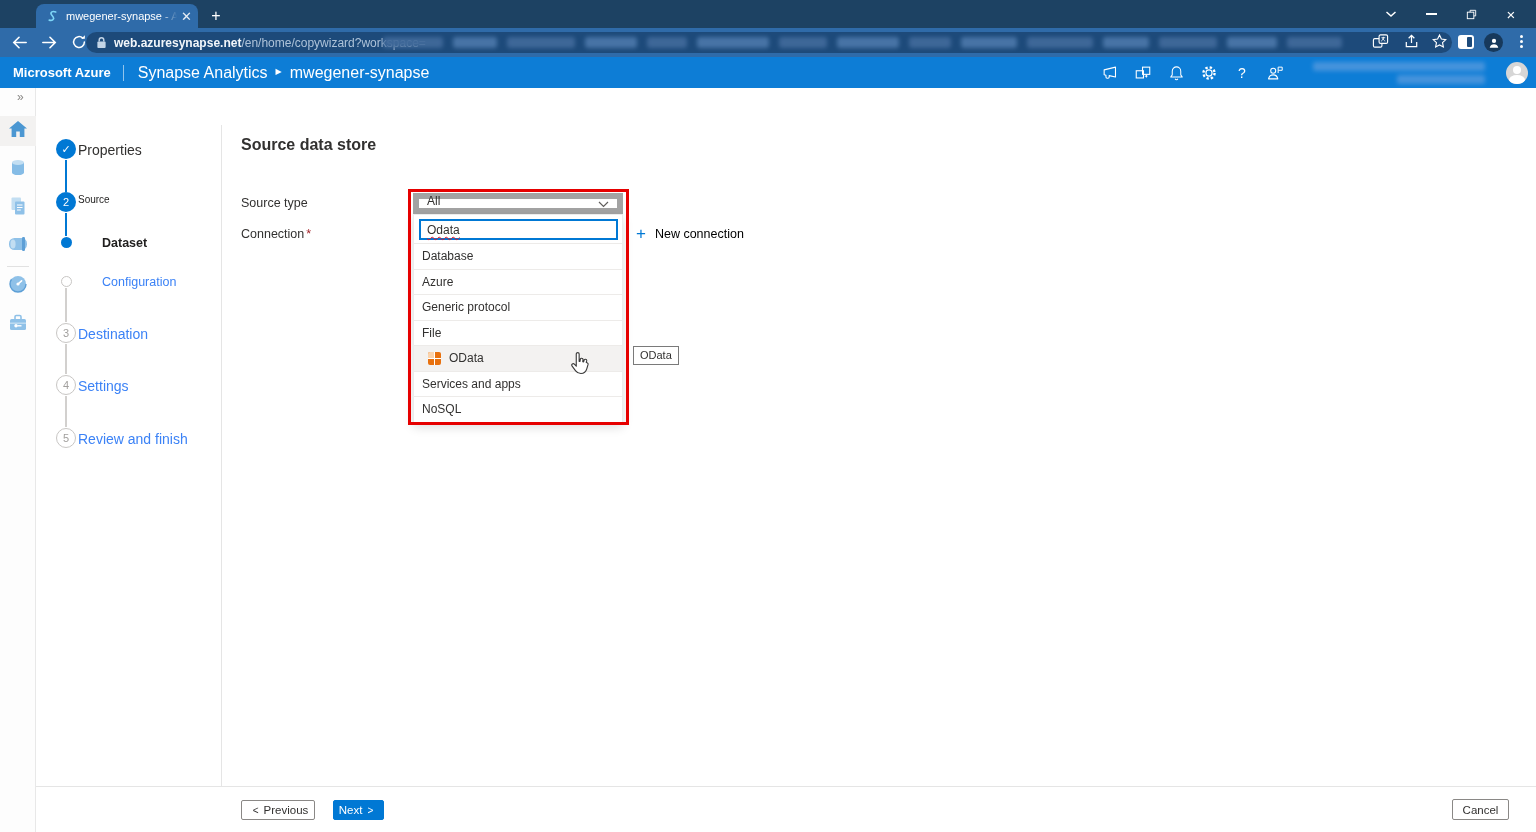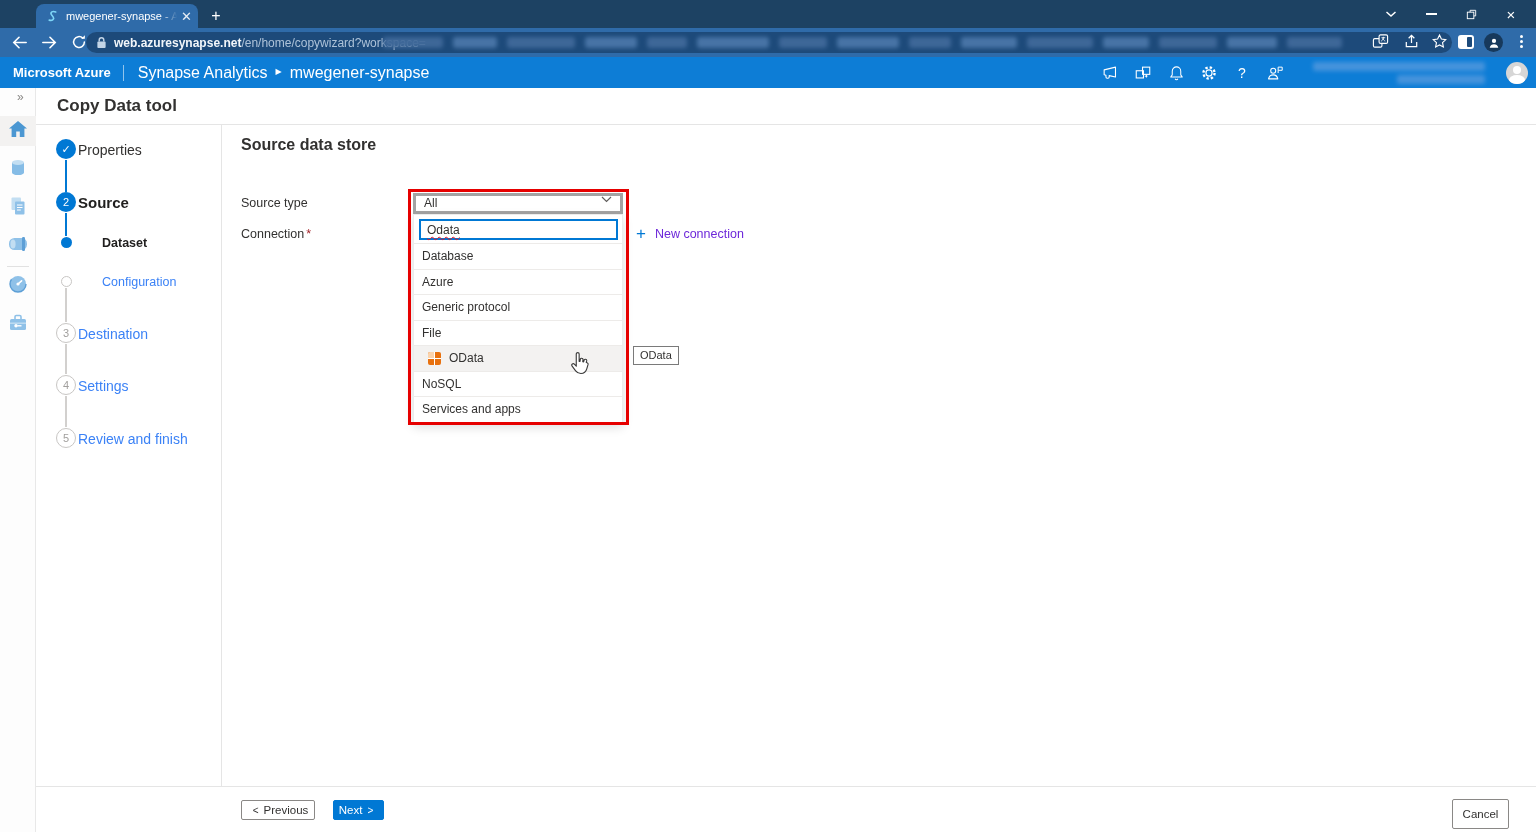--- a/index.html
+++ b/index.html
@@ -68,57 +68,57 @@
 
   
   .step-circle { position:absolute; width:20px; height:20px; border-radius:50%; display:flex; align-items:center; justify-content:center;
                  font-size:11px; }
   .step-circle.done, .step-circle.active { background:#0078d4; color:#fff; }
   .step-circle.pending { background:#fff; border:1px solid #c8c6c4; color:#a19f9d; }
   .step-dot { position:absolute; width:11px; height:11px; border-radius:50%; }
   .step-dot.filled { background:#0078d4; }
   .step-dot.hollow { background:#fff; border:1.5px solid #c8c6c4; }
   .step-label { position:absolute; left:78px; font-size:14px; color:#323130; }
-  .step-label.bold { font-weight:bold; color:#201f1e; font-size:15px; }
+  .step-label.bold { font-weight:normal; color:#201f1e; font-size:10px; }
   .step-label.sub { font-size:12.5px;margin-left:24px; }
   .step-label.sub.bold { font-size:12.5px; }
   .step-label.dim { color:#3b82f6; }
   .conn { position:absolute; left:65px; width:2px; }
   .conn.blue { background:#0078d4; }
   .conn.gray { background:#d2d0ce; }
 
   
   .h2 { position:absolute; left:241px; top:136px; font-size:16px; font-weight:bold; color:#323130; }
   .desc { position:absolute; left:241px; top:167px; font-size:12px; color:#605e5c; }
   .flabel { position:absolute; left:241px; font-size:12.5px; color:#323130; }
   .req { color:#a4262c; margin-left:2px; }
 
-  .select { position:absolute; left:413px; top:193px; width:210px; height:21px; background:#fff; border:3px solid #a3a3a3;
-            display:flex; align-items:flex-start; padding:0 8px; font-size:12px; color:#323130; }
+  .select { position:absolute; left:413px; top:193px; width:210px; height:21px; background:#fff; border:6px solid #a3a3a3;
+            display:flex; align-items:flex-end; padding:0 8px; font-size:12px; color:#323130; }
   .select svg { margin-left:auto; }
 
   .dropdown { position:absolute; left:413px; top:214px; width:210px; background:#fff;
               box-shadow:0 4px 10px rgba(0,0,0,.14); border:1px solid #ececec; }
   .dd-search { padding:4px 5px 3px 5px; }
   .dd-input { width:199px; height:21px; border:2px solid #0078d4; font-size:12px; color:#323130; padding:0 6px;
               display:flex; align-items:center; background:#fff; }
   .dd-input span { text-decoration:underline wavy #e81123 1px; text-underline-offset:2px; }
   .dd-row { height:25.5px; display:flex; align-items:center; padding-left:8px; font-size:12px; color:#323130; border-top:1px solid #edebe9; }
   .dd-row.item { padding-left:14px; }
   .dd-row.hover { background:#f3f2f1; }
   .odata-ic { width:13px; height:13px; margin-right:8px; background:#e8710f; border-radius:2px; position:relative; overflow:hidden; }
   .odata-ic::before { content:""; position:absolute; left:0; top:0; width:6px; height:6px; background:#fad3ad; }
   .odata-ic::after { content:""; position:absolute; left:6px; top:0; width:1px; height:13px; background:#fff; box-shadow:0 6px 0 6px #fff inset; }
   .odata-grid-h { position:absolute; left:0; top:6px; width:13px; height:1px; background:#fff; }
 
   .annotation { position:absolute; left:408px; top:189px; width:221px; height:236px; border:3px solid #e60000; pointer-events:none; z-index:30; }
 
   .newconn { position:absolute; left:636px; top:225px; display:flex; align-items:center; }
   .newconn .plus { color:#0078d4; font-size:17px; font-weight:400; margin-right:9px; line-height:17px; }
-  .newconn .nc-label { font-size:12.5px; color:#6d28d9; }
+  .newconn .nc-label { font-size:12.5px; color:#000000; }
 
   .tooltip { position:absolute; left:633px; top:346px; background:#fff; border:1px solid #7a7a7a; font-size:11px; color:#323130;
              padding:2px 6px 3px 6px; z-index:40; }
   .cursor { position:absolute; left:569px; top:351px; z-index:50; }
 
   
   .btn { position:absolute; display:flex; align-items:center; justify-content:center; font-size:11.5px; border-radius:2px; }
   .btn.ghost { background:#fff; border:1px solid #8a8886; color:#323130; }
   .btn.primary { background:#0078d4; color:#fff; border:1px solid #0078d4; }
   .chev { font-size:10px; margin:0 5px; }
@@ -339,23 +339,20 @@
       <svg width="20" height="19" viewBox="0 0 20 19">
           <path d="M7 6V3.8C7 3 7.6 2.5 8.3 2.5h3.4c.7 0 1.3.5 1.3 1.3V6" stroke="#8fc1e8" stroke-width="1.6" fill="none"></path>
           <rect x="2" y="6" width="16" height="11" rx="1.5" fill="#8fc1e8"></rect>
           <rect x="2" y="9.5" width="16" height="1.4" fill="#c2def2"></rect>
           <circle cx="8" cy="12.8" r="1.7" fill="#fff"></circle>
           <path d="M9.3 12.8h4.2" stroke="#fff" stroke-width="1.4"></path>
         </svg>
     </span>
   </div>
 
-  <div class="page-head">
-    <span class="page-title">Copy Data tool</span>
-  </div>
   <div class="steps-divider"></div>
   <div class="footer-divider"></div>
 
   <div class="conn blue" style="top:160px; height:32px;"></div>
   <div class="conn blue" style="top:213px; height:23px;"></div>
   <div class="conn gray" style="top:288px; height:34px;"></div>
   <div class="conn gray" style="top:344px; height:30px;"></div>
   <div class="conn gray" style="top:396px; height:31px;"></div>
 
   <div class="step-circle done" style="left:56px; top:139px;">
@@ -421,24 +418,24 @@
     <div class="dd-row">
         <span>File</span>
       </div>
     <div class="dd-row item hover">
       <span class="odata-ic">
           <span class="odata-grid-h"></span>
         </span>
       <span>OData</span>
     </div>
     <div class="dd-row">
+        <span>Services and apps</span>
+      </div>
+    <div class="dd-row">
         <span>NoSQL</span>
-      </div>
-    <div class="dd-row">
-        <span>Services and apps</span>
       </div>
   </div>
 
   <div class="annotation"></div>
 
   <div class="newconn">
     <span class="plus">+</span>
     <span class="nc-label">New connection</span>
   </div>
 
@@ -451,17 +448,17 @@
   </span>
 
   <div class="btn ghost" style="left:241px; top:800px; width:74px; height:20px;">
     <span class="chev">&lt;</span>
     <span>Previous</span>
   </div>
   <div class="btn primary" style="left:333px; top:800px; width:51px; height:20px;">
     <span>Next</span>
     <span class="chev">&gt;</span>
   </div>
-  <div class="btn ghost" style="left:1452px; top:799px; width:57px; height:30px;">
+  <div class="btn ghost" style="left:1452px; top:799px; width:57px; height:21px;">
     <span>Cancel</span>
   </div>
 
 </div>
 
 </body></html>

